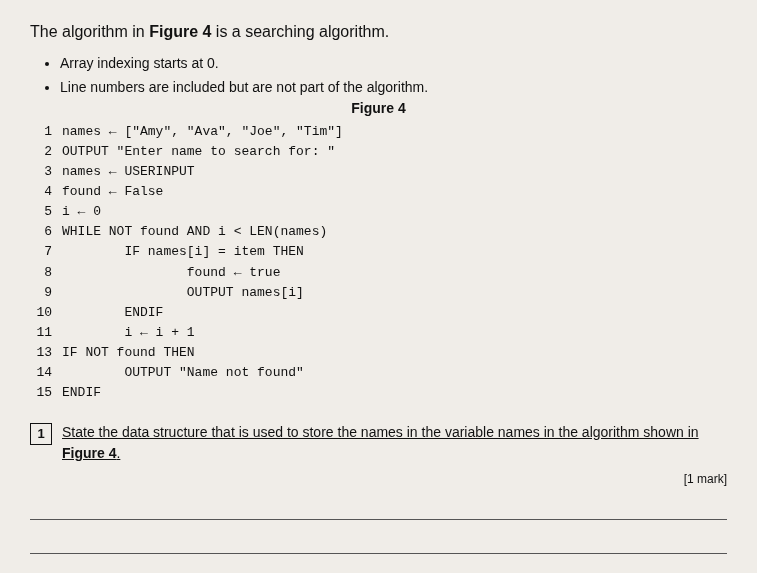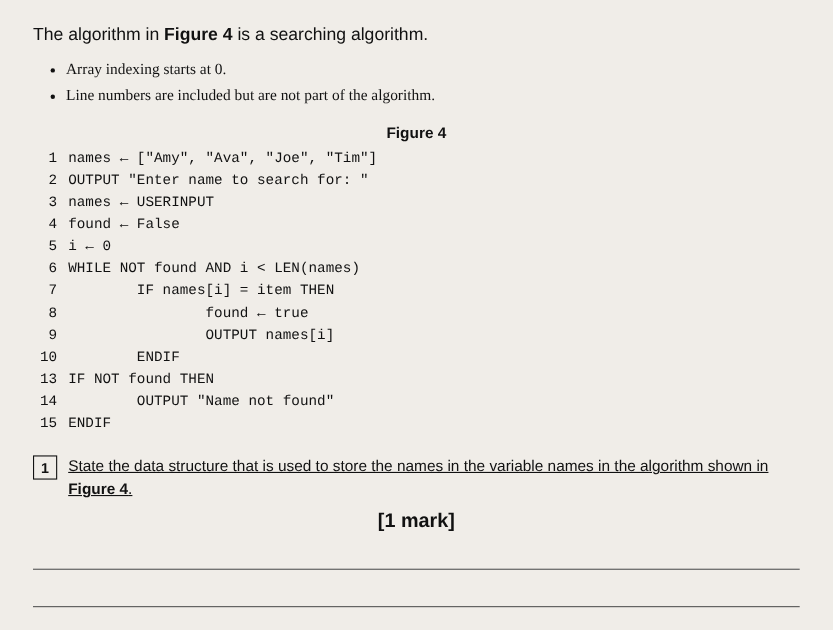--- a/index.html
+++ b/index.html
@@ -20,24 +20,23 @@
       font-size: 16px;
       margin-bottom: 8px;
       line-height: 1.5;
     }
     .intro-text strong, .intro-text b {
       font-weight: bold;
     }
     .bullet-list {
       list-style: disc;
       margin-left: 30px;
-      margin-bottom: 12px;
+      margin-bottom: 0;
       font-size: 14px;
       line-height: 1.7;
-      font-family: Liberation Serif, serif;
     }
     .figure-title {
       text-align: center;
       font-size: 14px;
       font-weight: bold;
       margin-bottom: 6px;
     }
     .code-block {
       font-family: 'Courier New', Courier, monospace;
       font-size: 13px;
@@ -81,23 +80,23 @@
       margin-top: 1px;
       flex-shrink: 0;
     }
     .question-text {
       font-size: 14px;
       line-height: 1.5;
       flex: 1;
       text-decoration: underline;
     }
     .mark-label {
-      text-align: center;
-      font-size: 18px;
-      font-weight: bold;
+      text-align: right;
+      font-size: 12px;
+      font-weight: normal;
       margin-bottom: 8px;
     }
     .answer-line {
       border-bottom: 1.5px solid #555;
       margin: 12px 0 0 0;
       height: 22px;
     }
   </style>
 </head>
 <body>
@@ -149,20 +148,24 @@
     </div>
     <div class="code-line">
       <span class="line-num">9</span>
       <span class="line-code">                OUTPUT names[i]</span>
     </div>
     <div class="code-line">
       <span class="line-num">10</span>
       <span class="line-code">        ENDIF</span>
     </div>
     <div class="code-line">
+      <span class="line-num">11</span>
+      <span class="line-code">        i ← i + 1</span>
+    </div>
+    <div class="code-line">
       <span class="line-num">13</span>
       <span class="line-code">IF NOT found THEN</span>
     </div>
     <div class="code-line">
       <span class="line-num">14</span>
       <span class="line-code">        OUTPUT "Name not found"</span>
     </div>
     <div class="code-line">
       <span class="line-num">15</span>
       <span class="line-code">ENDIF</span>

